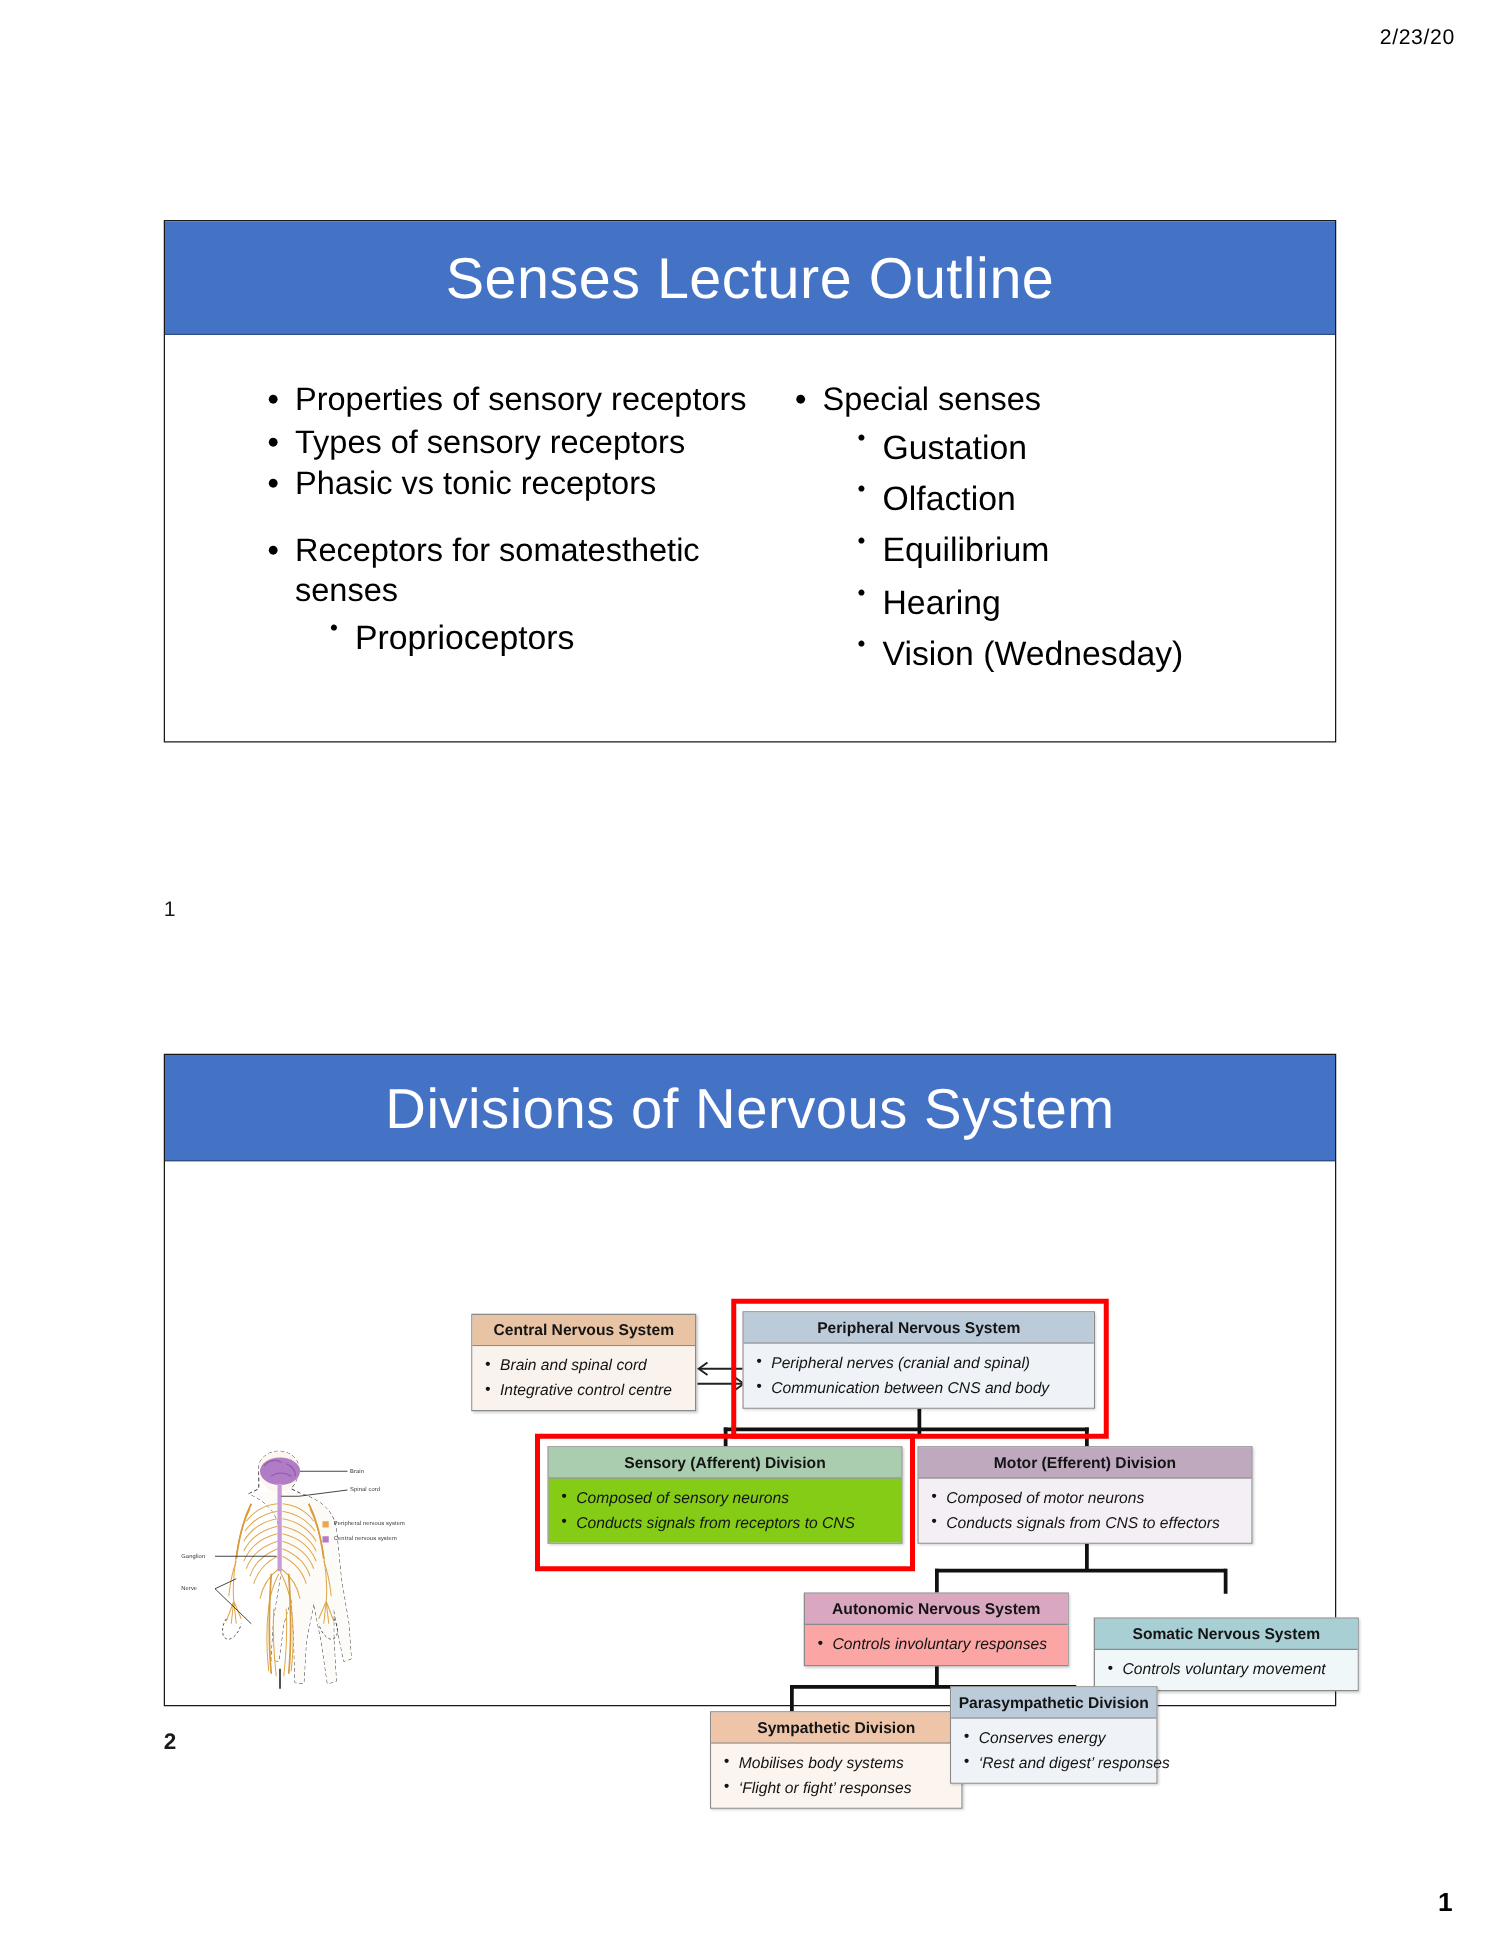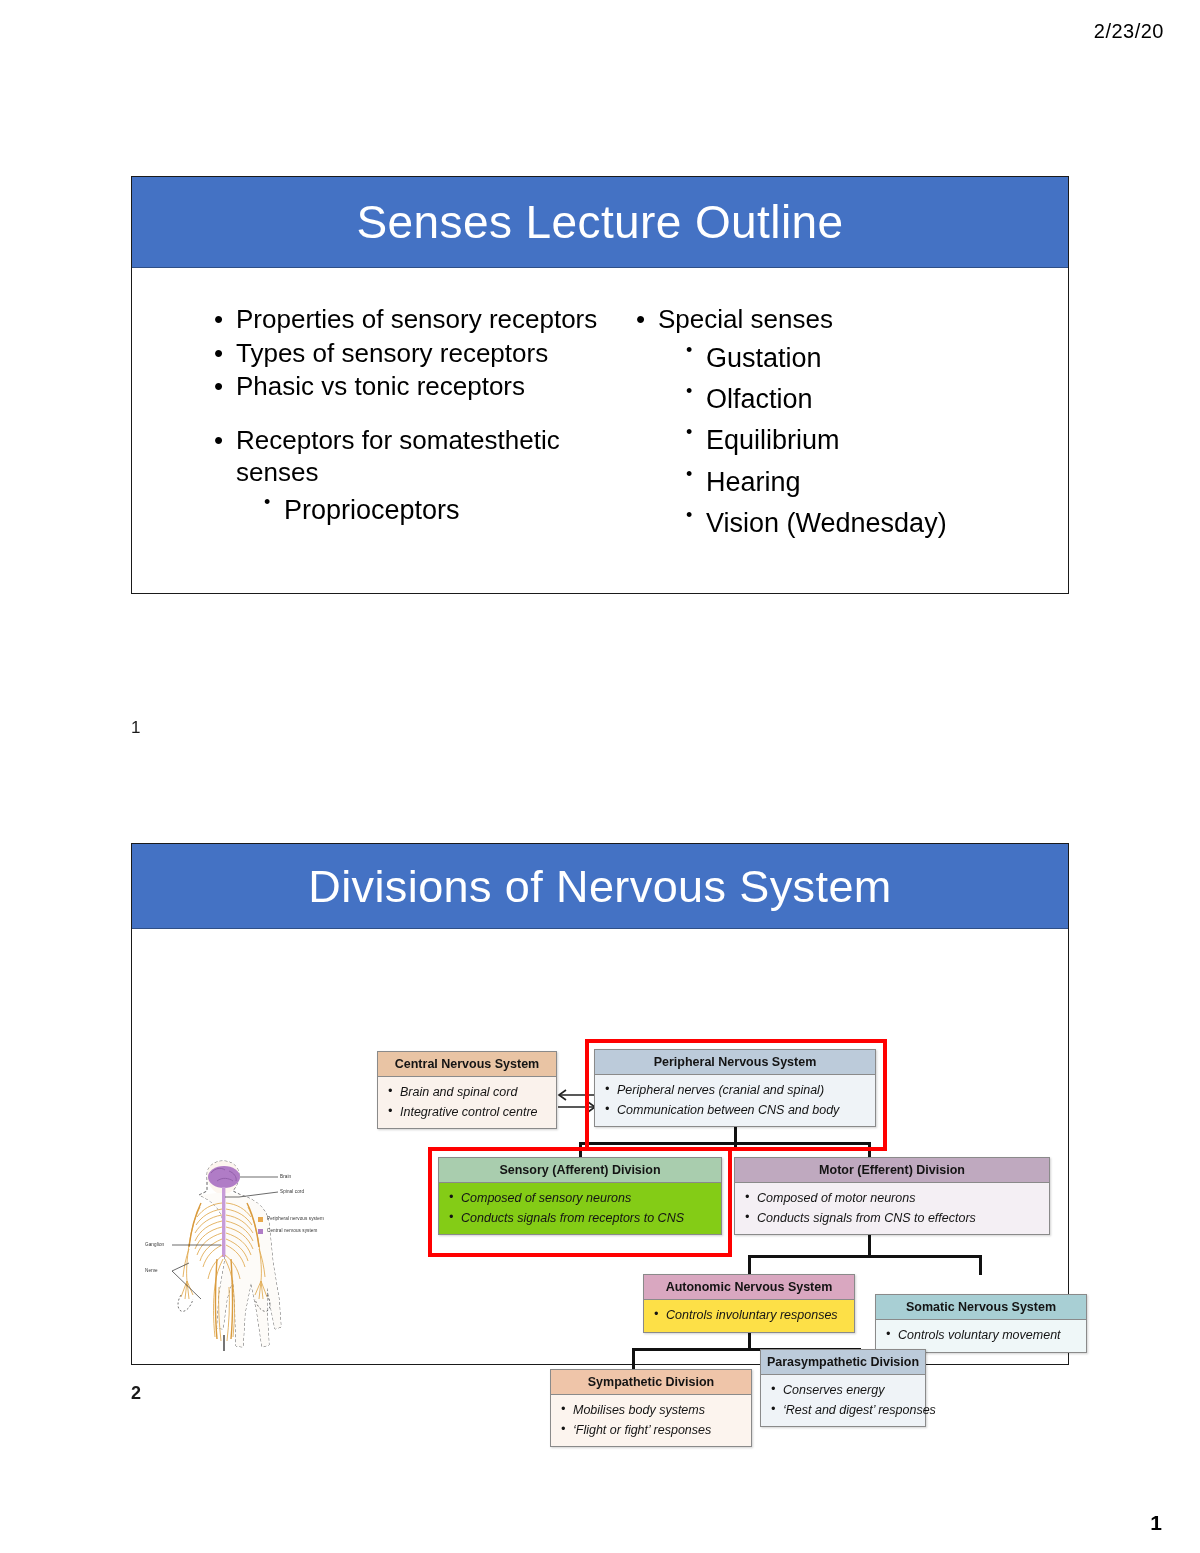--- a/index.html
+++ b/index.html
@@ -14,21 +14,21 @@
     font-family: "Liberation Sans", sans-serif;
     color: #000000;
     overflow: hidden;
   }
 
   
   .page-date {
     position: absolute;
     top: 20px;
     right: 36px;
-    font-size: 20px;
+    font-size: 17px;
     letter-spacing: 0.5px;
     color: #000;
   }
   .page-number {
     position: absolute;
     bottom: 18px;
     right: 38px;
     font-size: 21px;
     font-weight: bold;
     color: #000;
@@ -167,41 +167,41 @@
     content: "\2022";
     position: absolute;
     left: 2px;
     top: -1px;
   }
 
   
   #node-cns  { left: 245px; top: 122px; width: 180px; }
   #node-pns  { left: 462px; top: 120px; width: 282px; }
   #node-sens { left: 306px; top: 228px; width: 284px; }
-  #node-mot  { left: 602px; top: 228px; width: 316px; }
+  #node-mot  { left: 602px; top: 228px; width: 268px; }
   #node-auto { left: 511px; top: 345px; width: 212px; }
   #node-som  { left: 743px; top: 365px; width: 212px; }
-  #node-symp { left: 418px; top: 440px; width: 202px; }
+  #node-symp { left: 436px; top: 440px; width: 202px; }
   #node-para { left: 628px; top: 420px; width: 166px; }
 
   
   .hdr-tan    { background: #E9C4A4; }
   .hdr-blue   { background: #BCCBDA; }
   .hdr-green  { background: #A9CDAE; }
   .hdr-purple { background: #BFA9BF; }
   .hdr-pink   { background: #D9A7C0; }
   .hdr-teal   { background: #A8CFD4; }
   .hdr-peach  { background: #EFC5A9; }
   .hdr-lblue  { background: #BCCBDA; }
 
   .bg-cream { background: #FAF2EC; }
   .bg-blueg { background: #EFF3F7; }
   .bg-green { background: #84cc16; }
   .bg-purpl { background: #F4EFF4; }
-  .bg-pink  { background: #fde047; }
+  .bg-pink  { background: #fca5a5; }
   .bg-teal  { background: #EFF7F8; }
   .bg-peach { background: #FCF4EE; }
 
   
   .conn { position: absolute; background: #111111; }
   .conn-v { width: 3px; }
   .conn-h { height: 3px; }
 
   
   .red-box {

